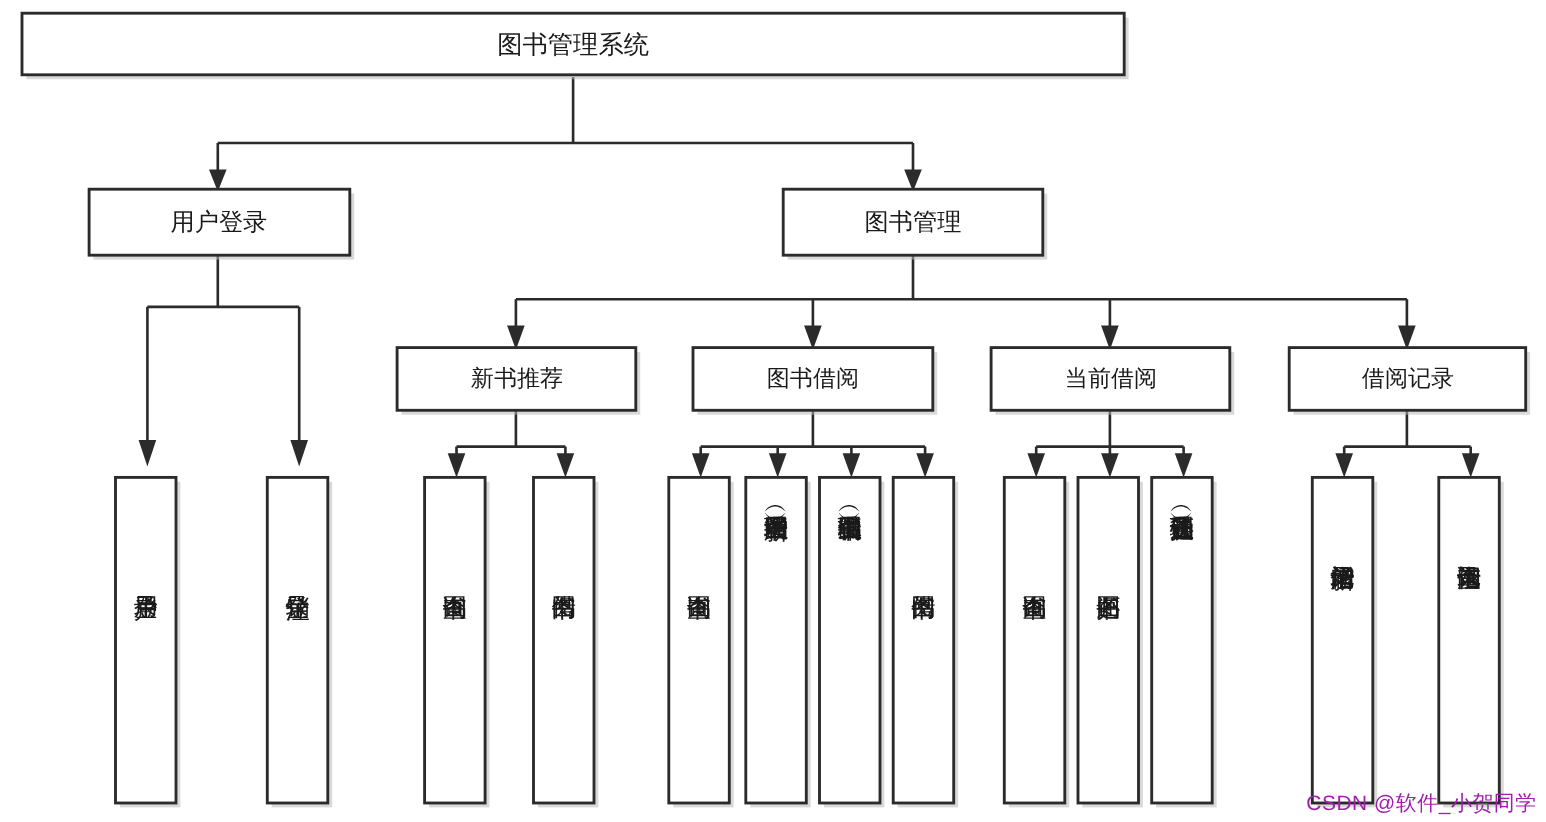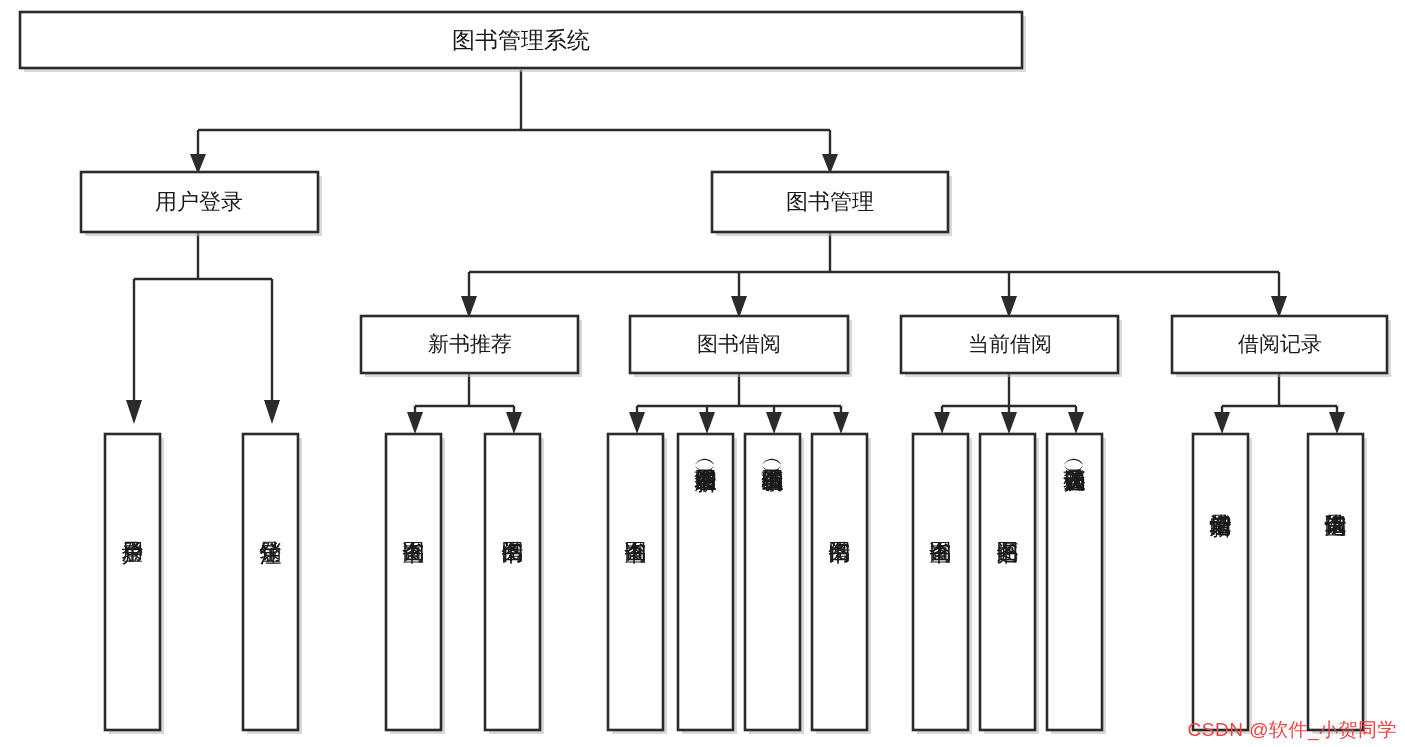--- a/index.html
+++ b/index.html
@@ -59,21 +59,21 @@
   .conn-arrow {
     fill: #2b2b2b;
     stroke: none;
   }
   .watermark {
     position: absolute;
     right: 8px;
     bottom: 4px;
     font-family: "Liberation Sans", "DejaVu Sans", sans-serif;
     font-size: 19px;
-    color: #ef4444;
+    color: #a21caf;
     letter-spacing: 0.5px;
     white-space: nowrap;
     user-select: none;
   }
 </style>
 </head>
 <body>
 
 <div id="diagram-root">
 

